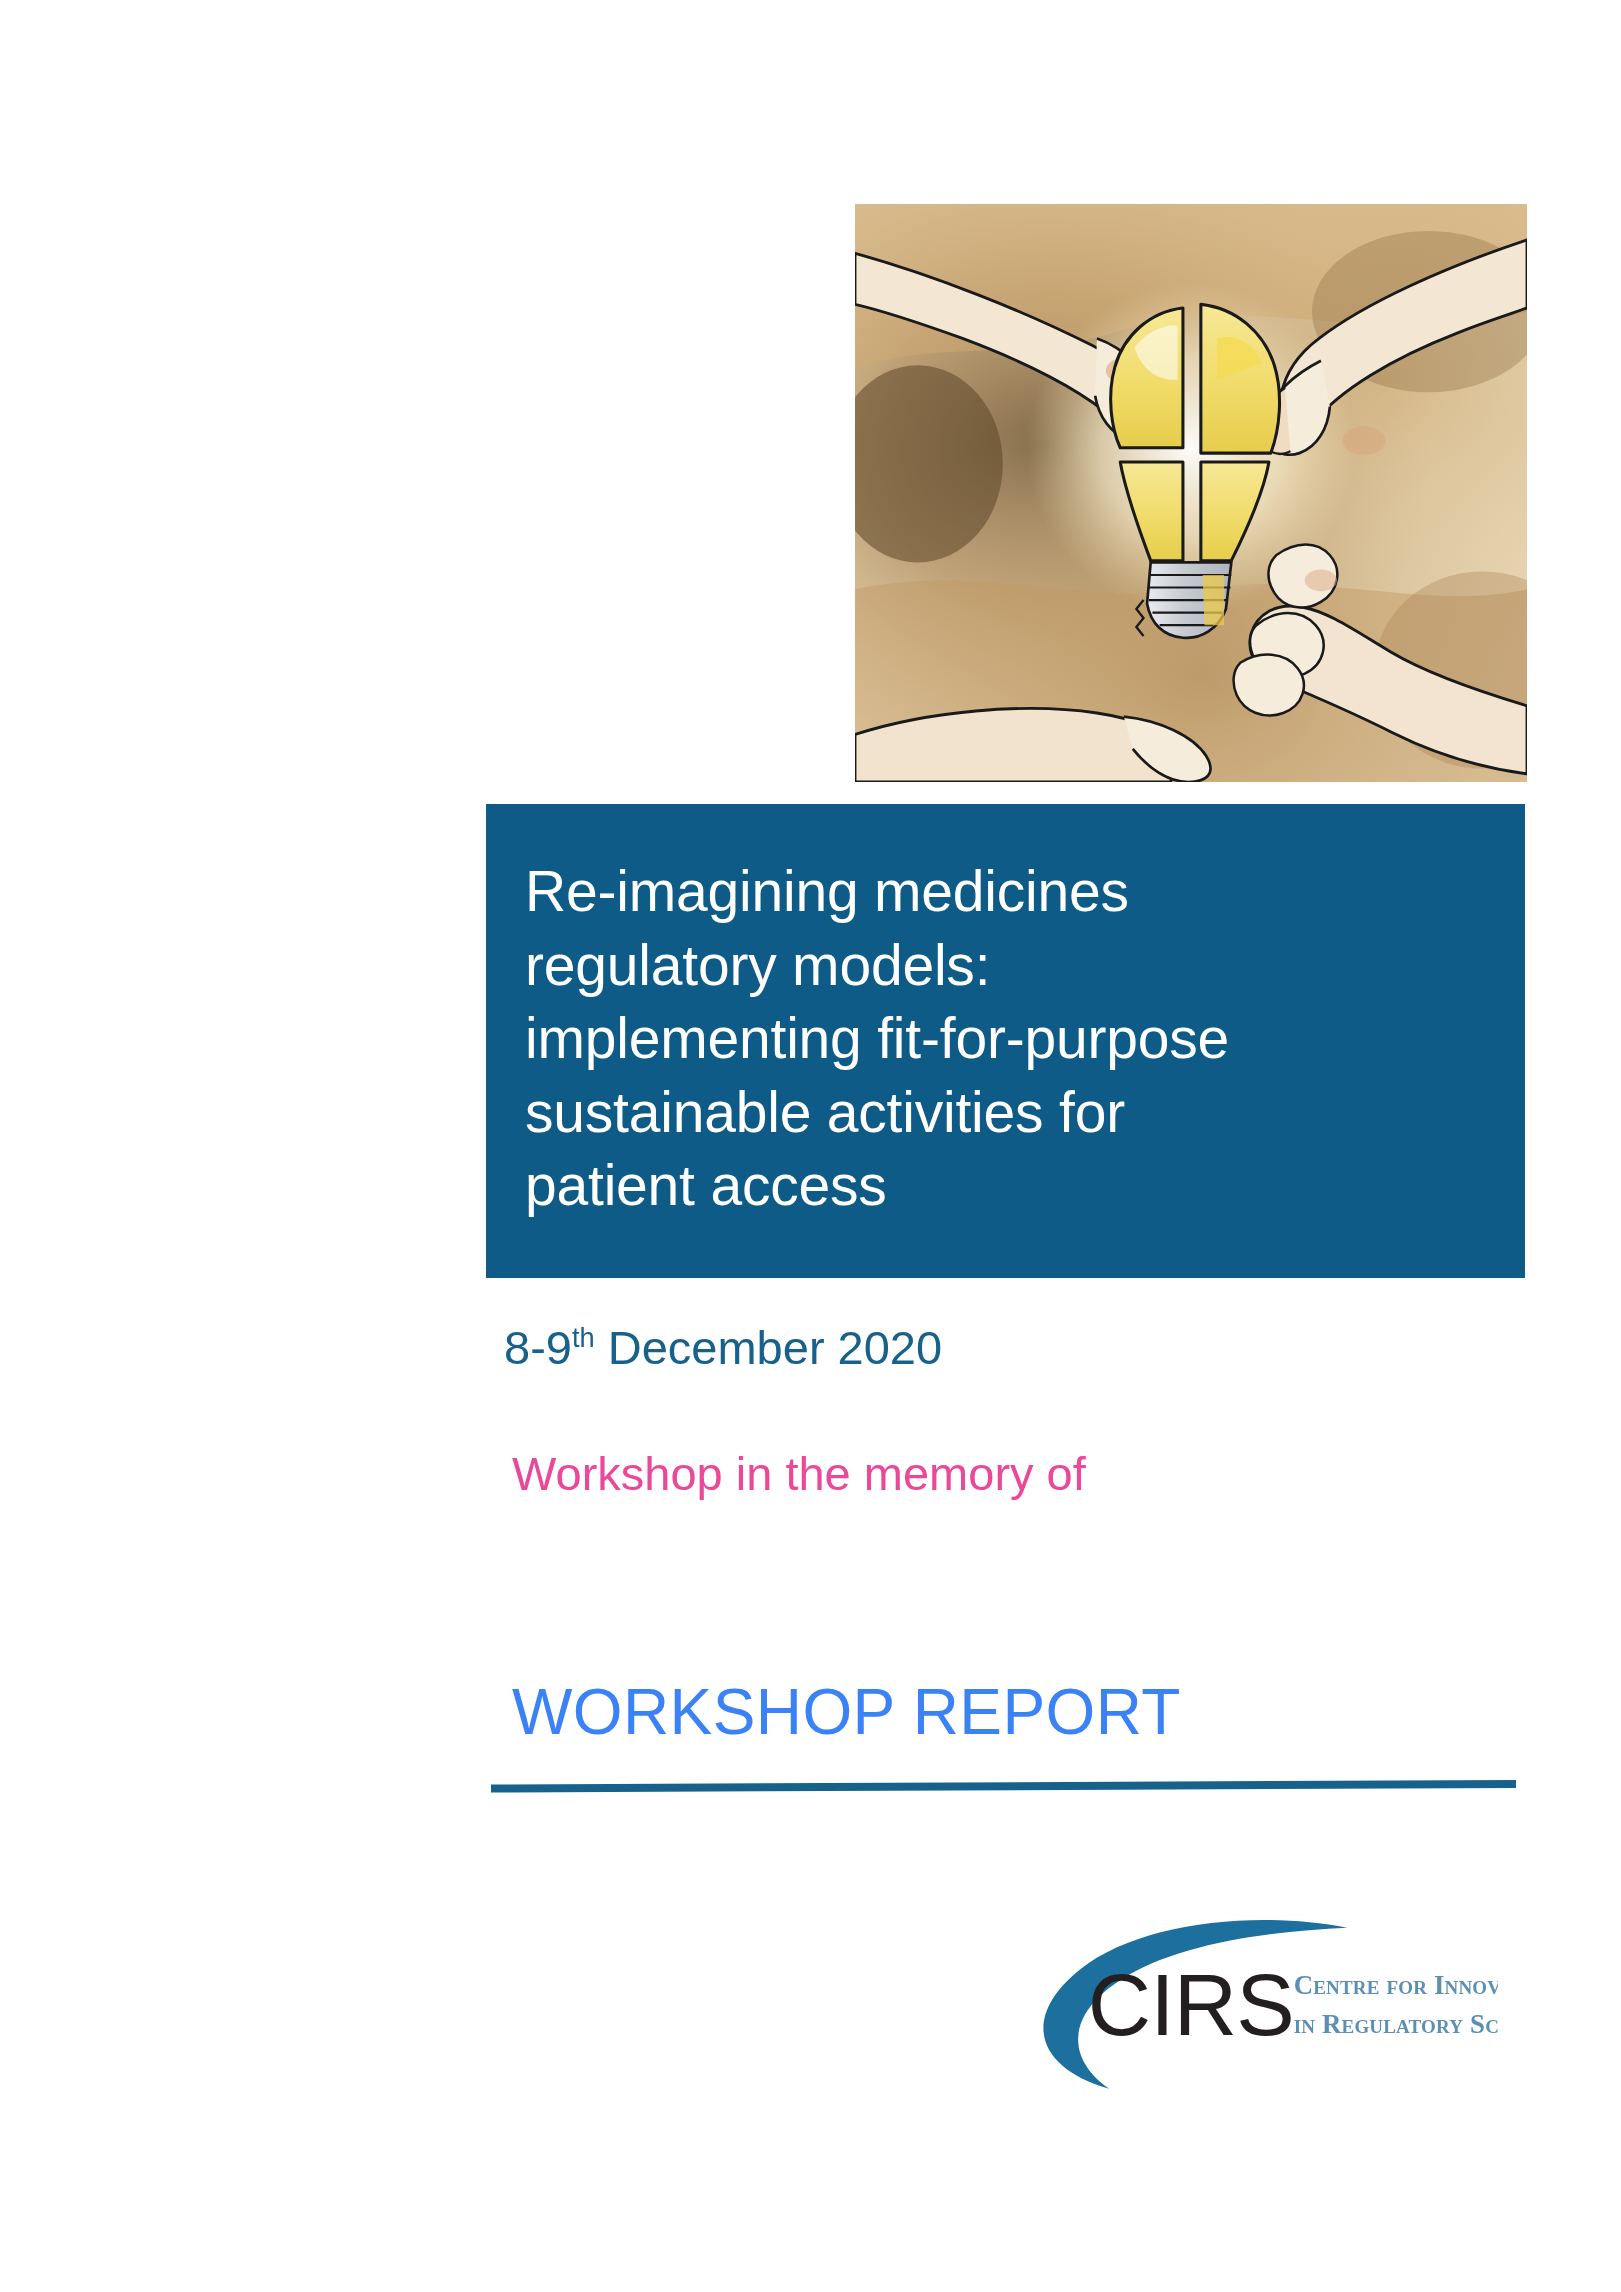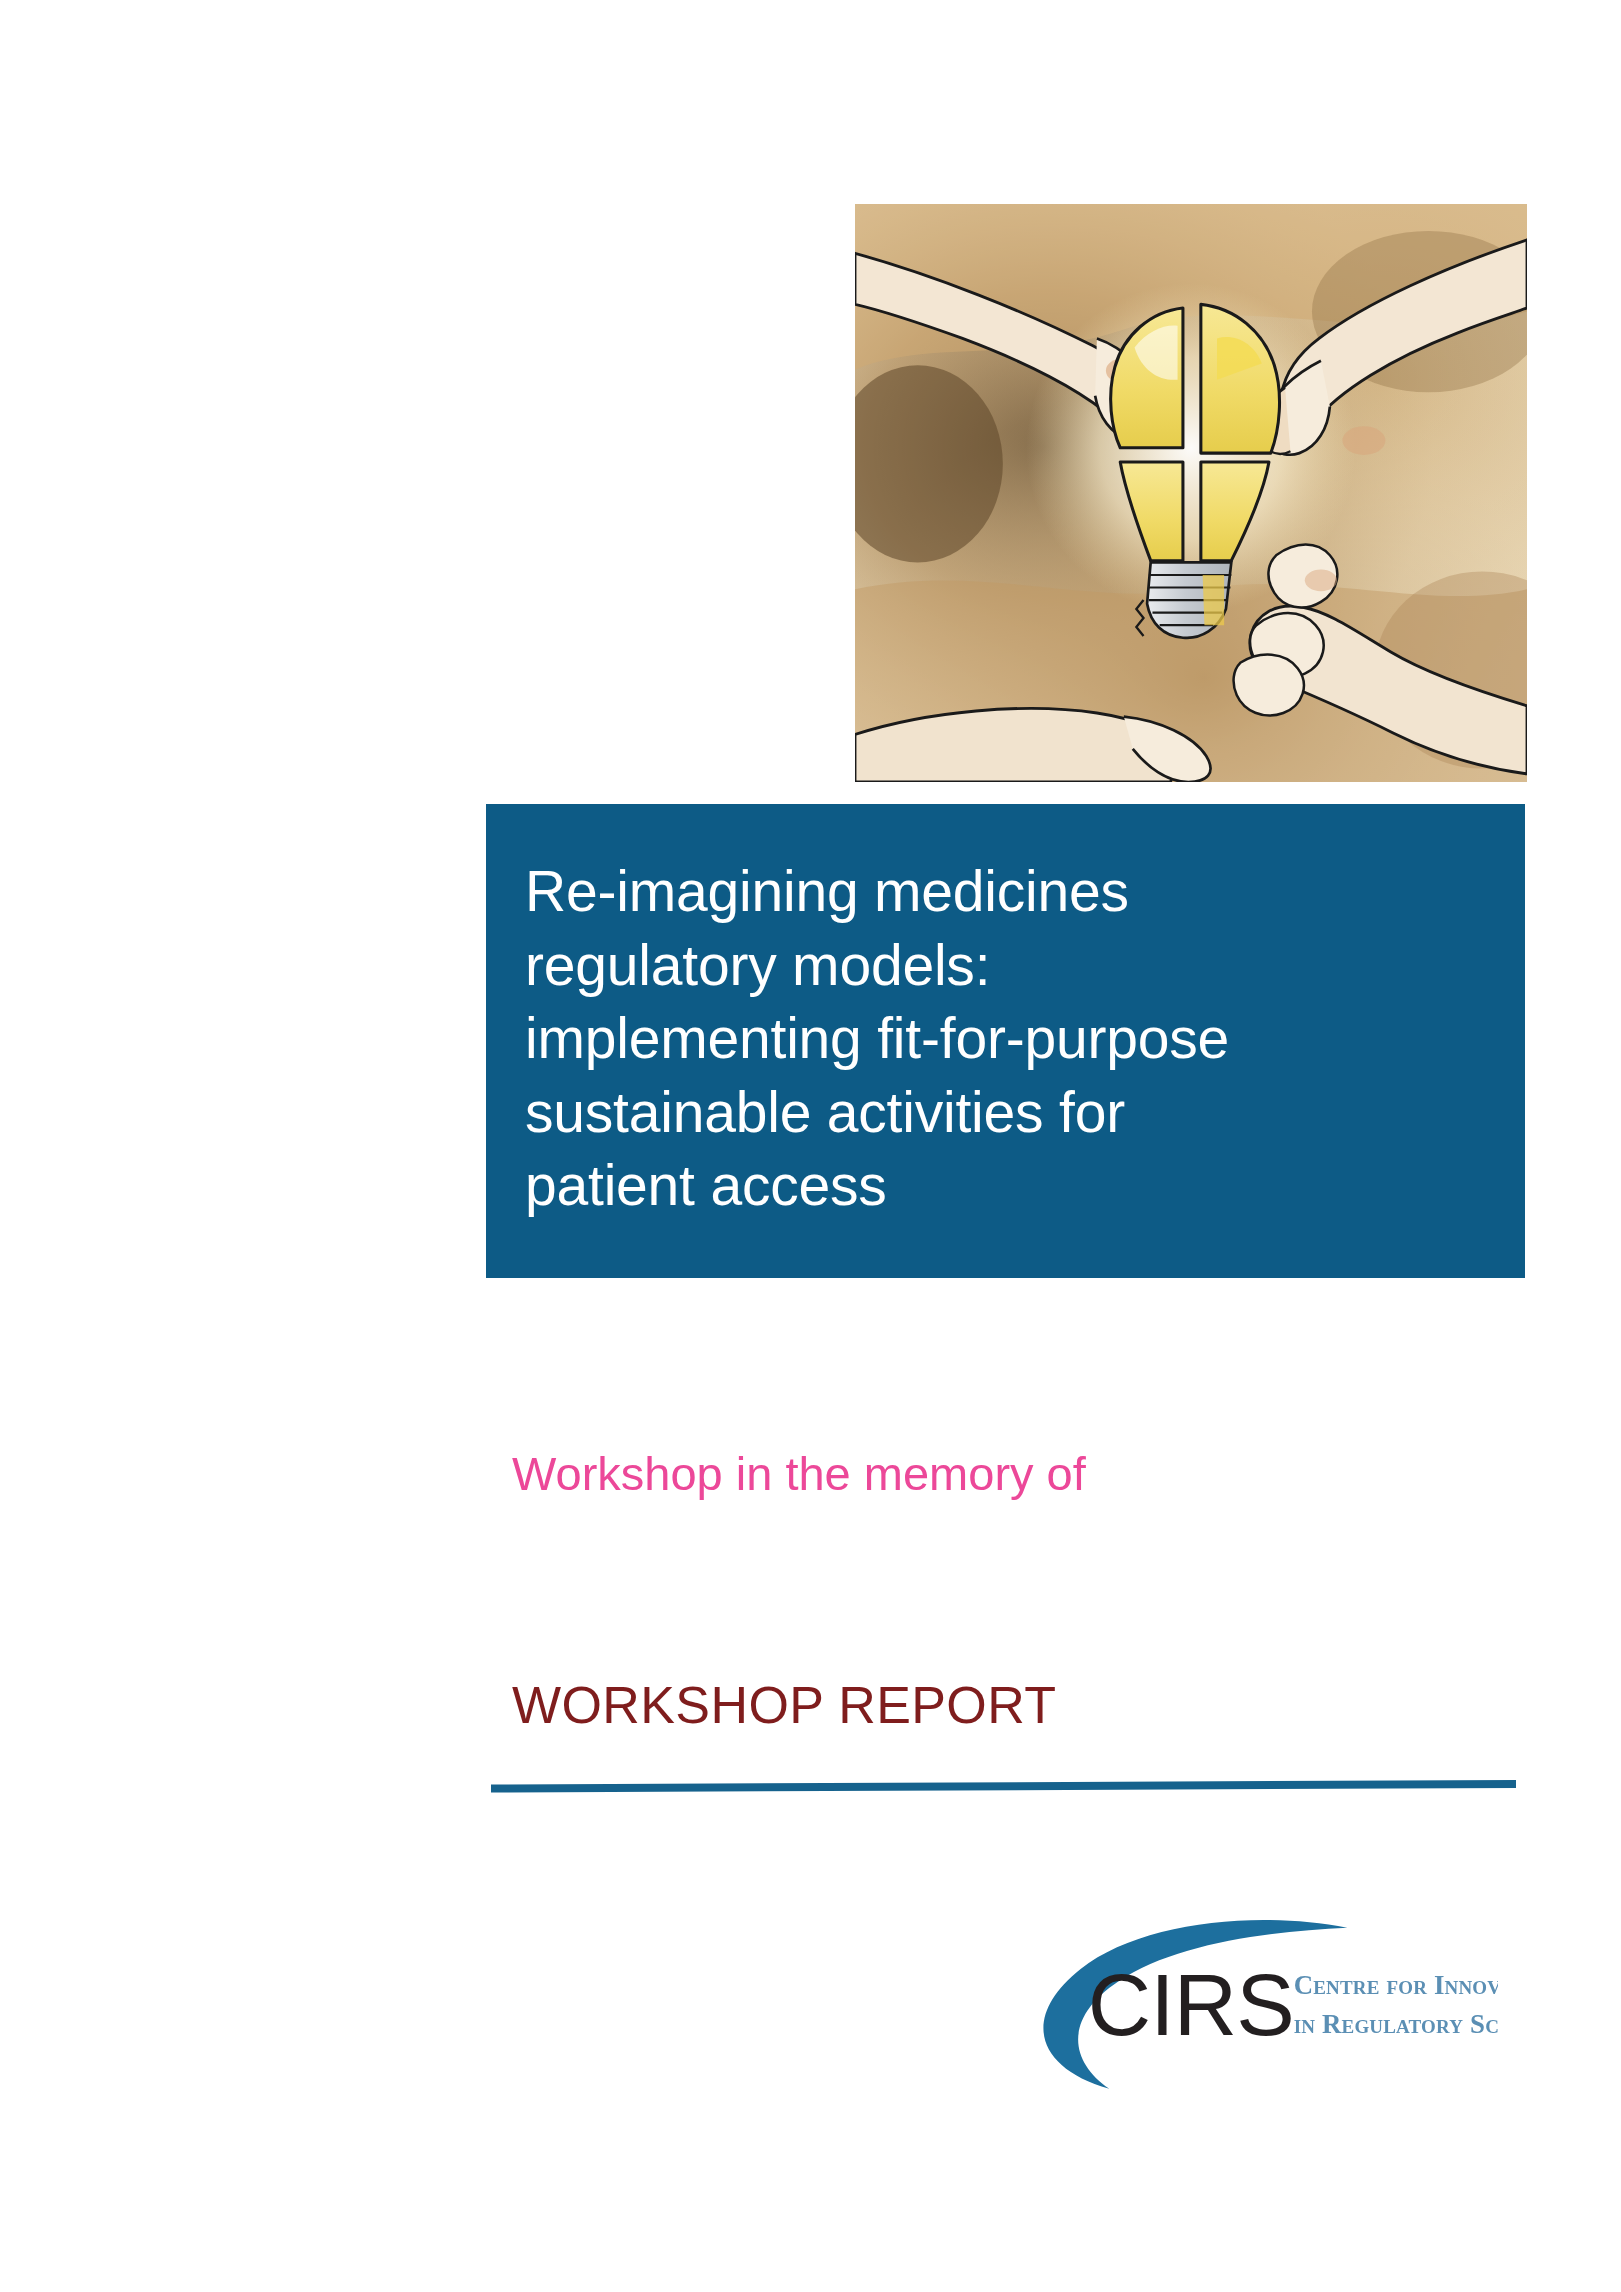--- a/index.html
+++ b/index.html
@@ -97,22 +97,22 @@
     font-weight: 400;
     line-height: 1.1;
     white-space: nowrap;
   }
 
   
   .report-heading {
     position: absolute;
     left: 512px;
     top: 1677px;
-    color: #7f1d1d;
-    font-size: 52px;
+    color: #3b82f6;
+    font-size: 64px;
     font-weight: 400;
     letter-spacing: 0.4px;
     line-height: 1.1;
     white-space: nowrap;
   }
 
   
   .title-rule {
     position: absolute;
     left: 491px;
@@ -221,20 +221,23 @@
   </div>
 
   <div class="title-block">
     <h1 class="title-text">Re-imagining medicines
 regulatory models:
 implementing fit-for-purpose
 sustainable activities for
 patient access</h1>
   </div>
 
+  <div class="date-line">
+    <span>8-9</span><sup>th</sup><span> December 2020</span>
+  </div>
 
   <div class="memory-line-1">Workshop in the memory of</div>
 
   <div class="report-heading">WORKSHOP REPORT</div>
 
   <div class="title-rule">
     <svg viewBox="0 0 1145 14" preserveAspectRatio="none">
       <polygon points="0,5 1145,0 1145,9 0,14" fill="#16628d"></polygon>
     </svg>
   </div>

